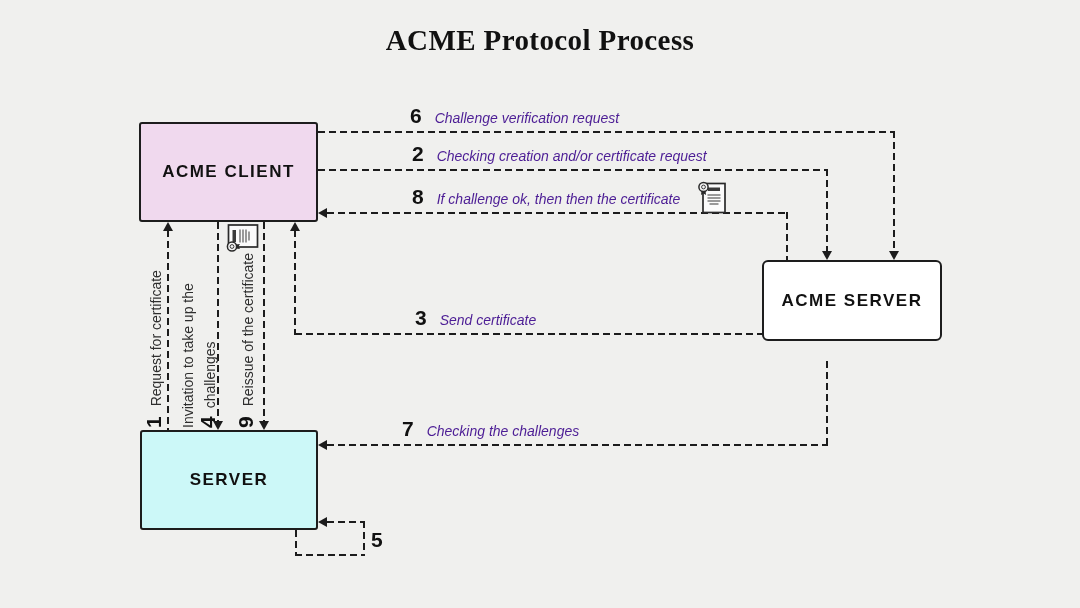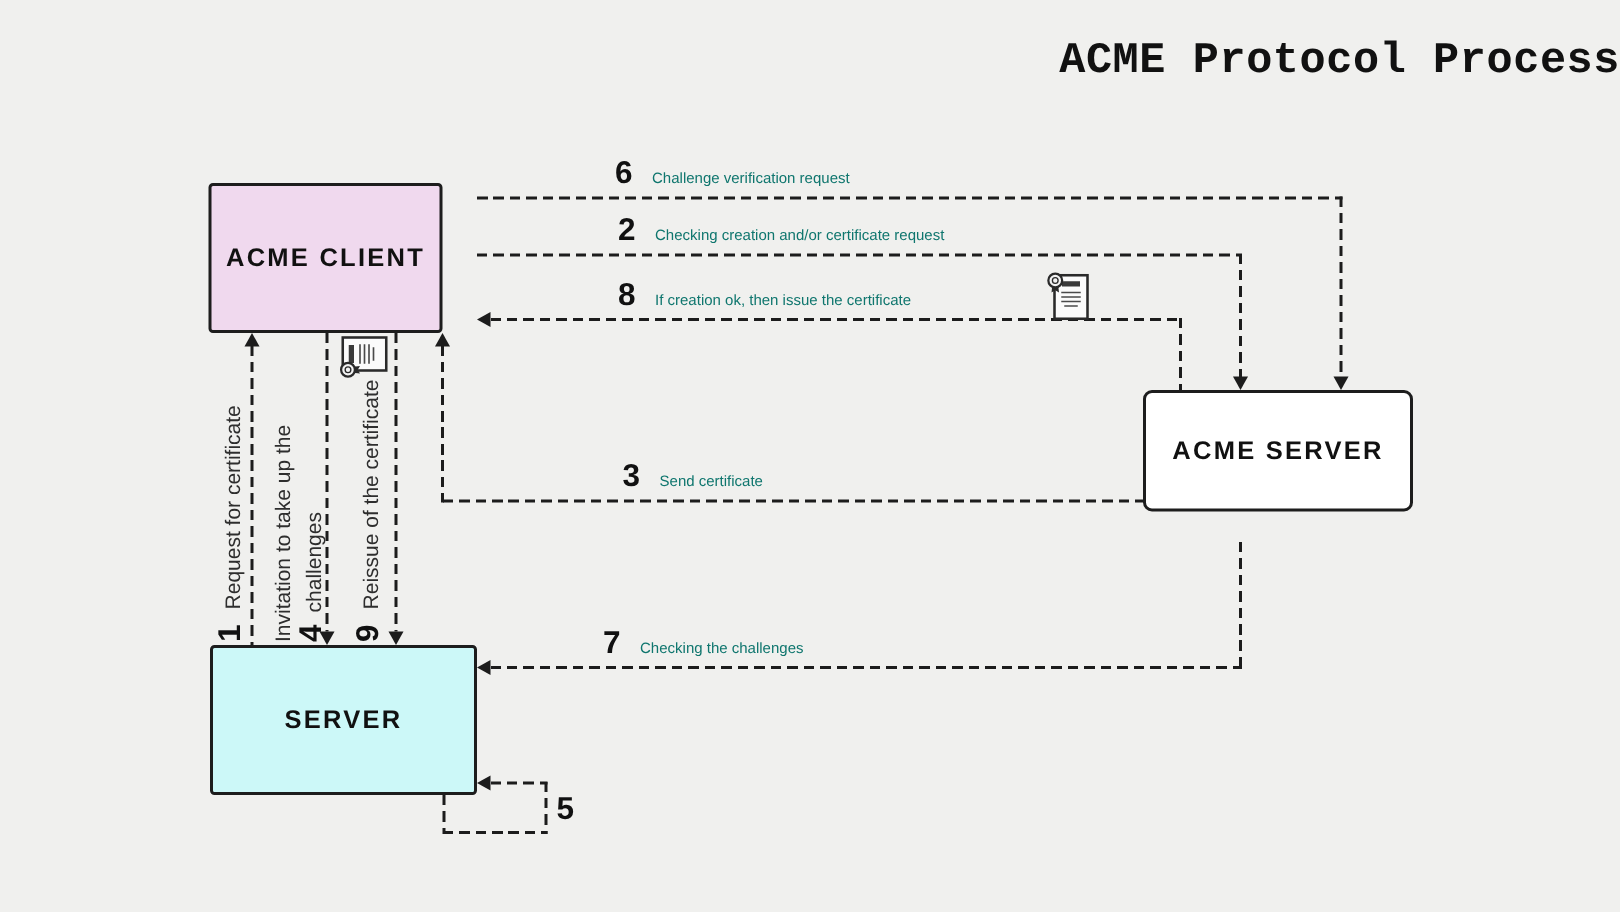--- a/index.html
+++ b/index.html
@@ -1,41 +1,41 @@
 <!DOCTYPE html>
 <html><head>
 <meta charset="utf-8">
 <style>
   html,body{margin:0;padding:0;}
   body{background:#e8e8e8;font-family:"Liberation Sans",sans-serif;}
   .canvas{position:relative;width:1080px;height:608px;background:#f0f0ee;overflow:hidden;}
 
-  .title{position:absolute;left:0;top:24px;width:100%;text-align:right;margin:0;
+  .title{position:absolute;left:0;top:24px;width:100%;text-align:center;margin:0;
          font-size:29px;font-weight:800;color:#111;letter-spacing:.4px;
-         font-family:Liberation Mono, monospace;}
+         font-family:Liberation Serif, serif;}
 
   .node{position:absolute;display:flex;align-items:center;justify-content:center;
         border:2px solid #1d1d1d;box-sizing:border-box;
         font-weight:700;font-size:17px;letter-spacing:1.5px;color:#111;}
-  .node-client{left:139px;top:122px;width:156px;height:100px;background:#f0d9ee;border-radius:3px;}
+  .node-client{left:139px;top:122px;width:179px;height:100px;background:#f0d9ee;border-radius:3px;}
   .node-server{left:762px;top:260px;width:180px;height:81px;background:#ffffff;border-radius:6px;}
   .node-domain{left:140px;top:430px;width:178px;height:100px;background:#ccf8f8;border-radius:3px;}
 
   .line{position:absolute;}
   .line.h{height:2px;background:repeating-linear-gradient(to right,#1c1c1c 0 7px,transparent 7px 11px);}
   .line.v{width:2px;background:repeating-linear-gradient(to bottom,#1c1c1c 0 7px,transparent 7px 11px);}
 
   .ar{position:absolute;width:0;height:0;}
   .ar.up{border-left:5px solid transparent;border-right:5px solid transparent;border-bottom:9px solid #1c1c1c;}
   .ar.down{border-left:5px solid transparent;border-right:5px solid transparent;border-top:9px solid #1c1c1c;}
   .ar.left{border-top:5px solid transparent;border-bottom:5px solid transparent;border-right:9px solid #1c1c1c;}
 
   .step{position:absolute;display:flex;align-items:baseline;gap:13px;white-space:nowrap;}
   .step .num{font-size:21px;font-weight:700;color:#111;}
-  .step .txt{font-size:10px;color:#0f766e;}
+  .step .txt{font-size:14px;color:#4c1d95;font-style:italic;}
 
   .vstep{position:absolute;transform-origin:0 0;transform:rotate(-90deg);
          display:flex;align-items:baseline;gap:10px;white-space:nowrap;}
   .vstep .num{font-size:21px;font-weight:700;color:#111;}
   .vstep .txt{font-size:14px;color:#2e2e2e;}
   .vstep.two{display:block;line-height:19px;}
   .vstep.two .l1{font-size:14px;color:#2e2e2e;display:block;}
   .vstep.two .l2{font-size:14px;color:#2e2e2e;display:block;}
   .vstep.two .num{margin-right:8px;}
 
@@ -97,21 +97,21 @@
   <div class="step" style="left:410px;top:104px">
     <span class="num">6</span>
     <span class="txt">Challenge verification request</span>
   </div>
   <div class="step" style="left:412px;top:142px">
     <span class="num">2</span>
     <span class="txt">Checking creation and/or certificate request</span>
   </div>
   <div class="step" style="left:412px;top:185px">
     <span class="num">8</span>
-    <span class="txt">If creation ok, then issue the certificate</span>
+    <span class="txt">If challenge ok, then then the certificate</span>
   </div>
   <div class="step" style="left:415px;top:306px">
     <span class="num">3</span>
     <span class="txt">Send certificate</span>
   </div>
   <div class="step" style="left:402px;top:417px">
     <span class="num">7</span>
     <span class="txt">Checking the challenges</span>
   </div>
   <div class="step" style="left:371px;top:528px">

